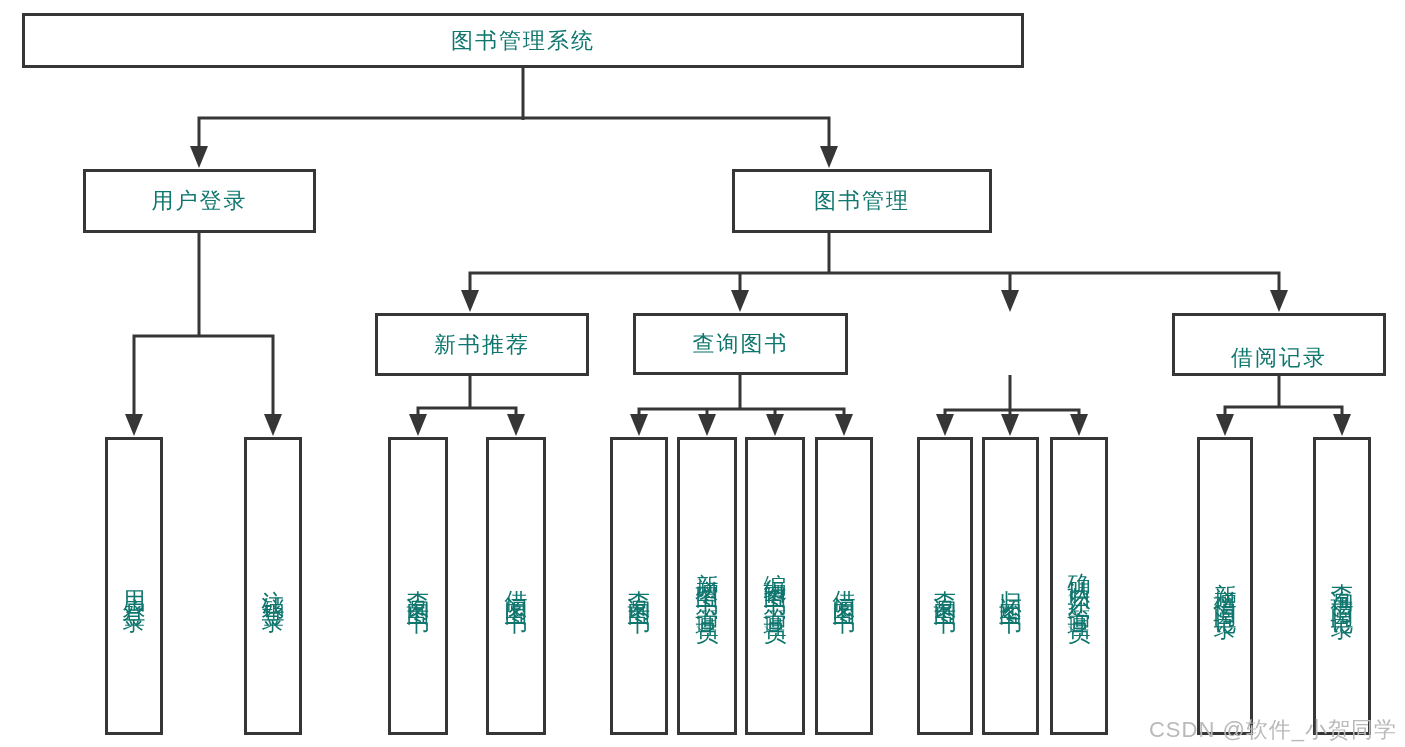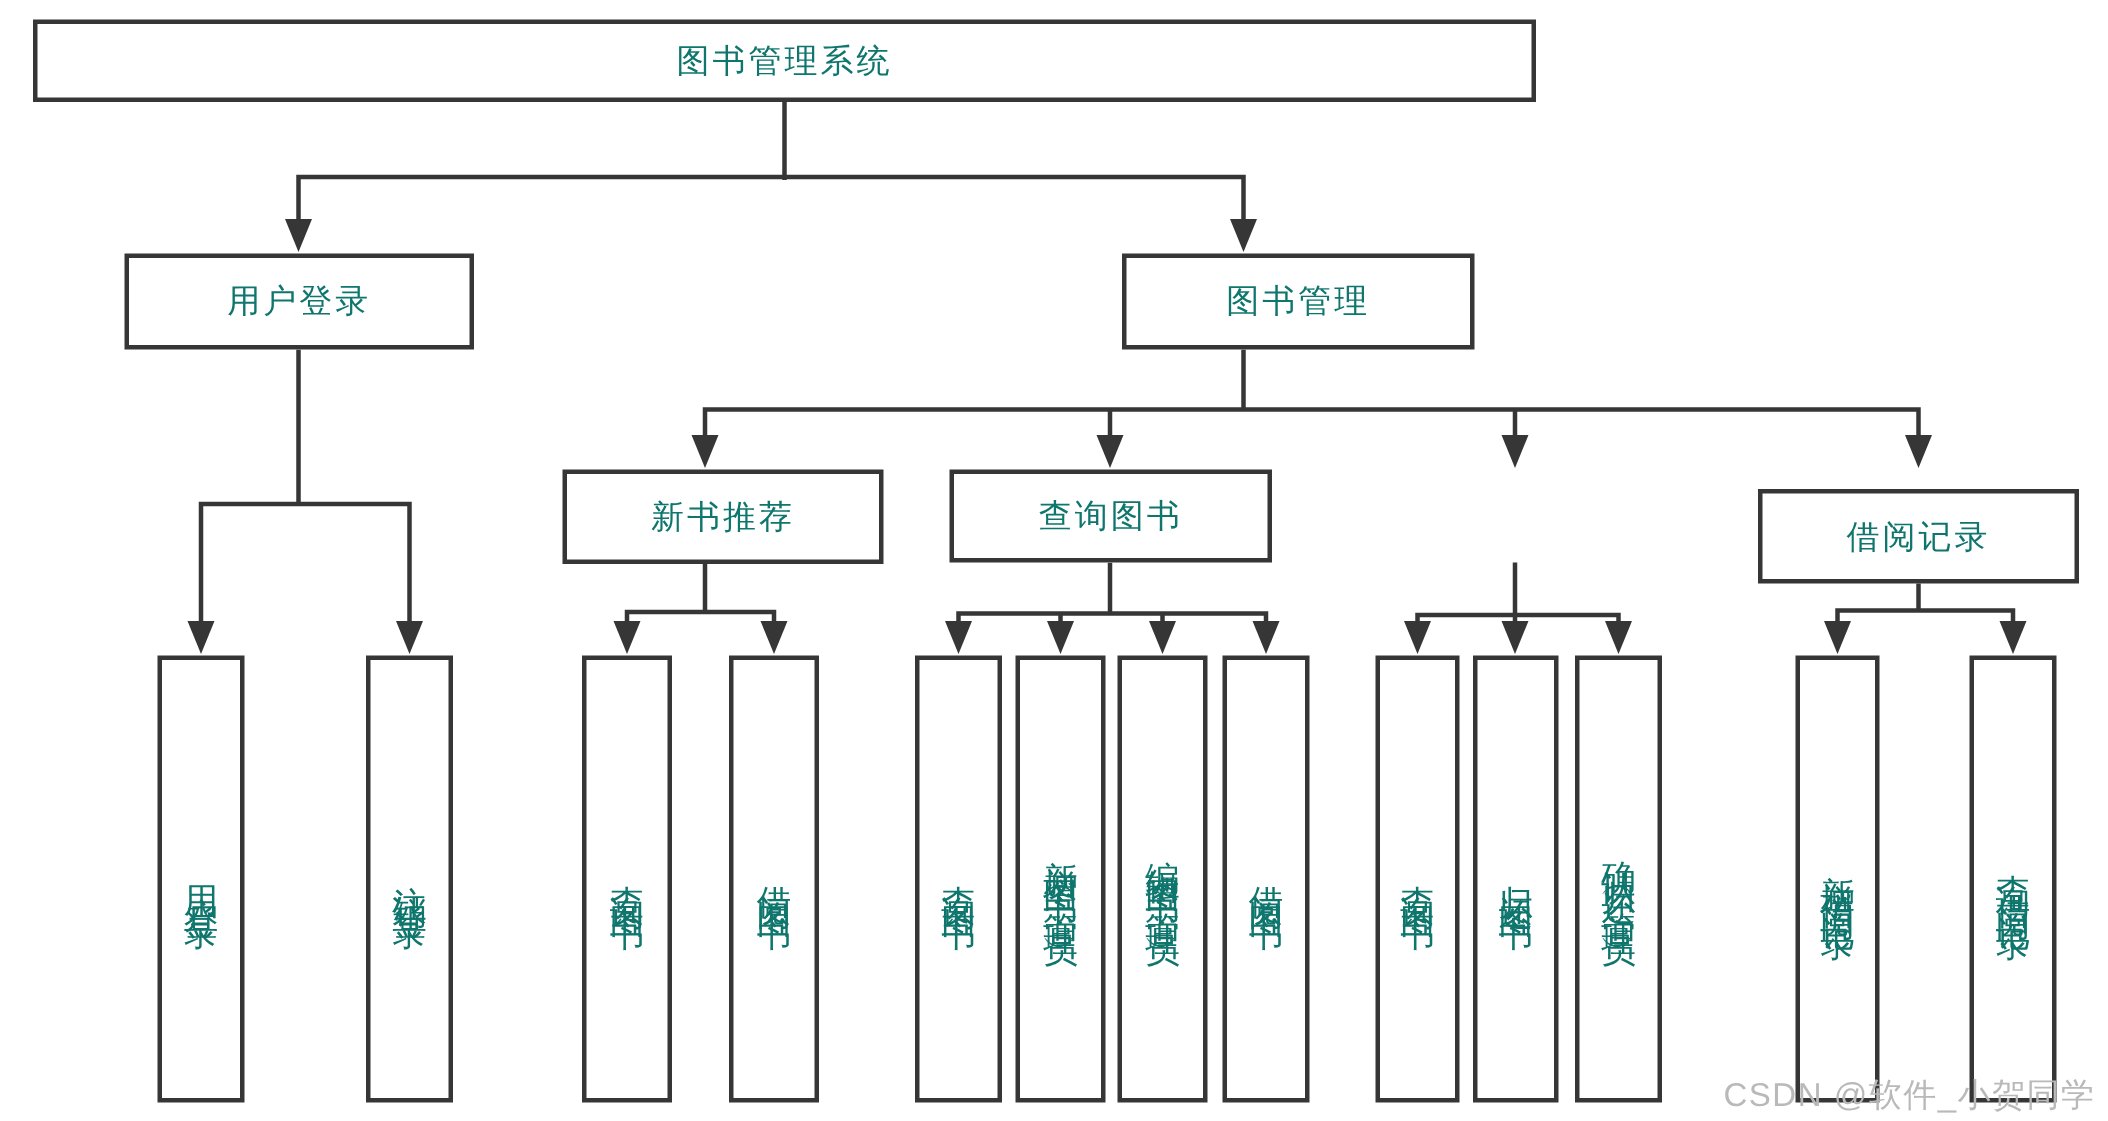--- a/index.html
+++ b/index.html
@@ -111,31 +111,31 @@
     </g>
   </svg>
 
   <div class="node" style="left:22px; top:13px; width:1002px; height:55px;">
     <span class="hlabel">图书管理系统</span>
   </div>
 
   <div class="node" style="left:83px; top:169px; width:233px; height:64px;">
     <span class="hlabel">用户登录</span>
   </div>
-  <div class="node" style="left:748px; top:169px; width:235px; height:64px;">
+  <div class="node" style="left:732px; top:169px; width:260px; height:64px;">
     <span class="hlabel">图书管理</span>
   </div>
 
   <div class="node" style="left:363px; top:313px; width:214px; height:63px;margin-left:12px;">
     <span class="hlabel">新书推荐</span>
   </div>
   <div class="node" style="left:633px; top:313px; width:215px; height:62px;">
     <span class="hlabel">查询图书</span>
   </div>
-  <div class="node" style="left:1172px; top:326px; width:214px; height:63px;">
+  <div class="node" style="left:1172px; top:313px; width:214px; height:63px;align-items:flex-end;">
     <span class="hlabel">借阅记录</span>
   </div>
 
   <div class="node" style="left:105px; top:437px; width:58px; height:298px;">
     <span class="vlabel">用户登录</span>
   </div>
   <div class="node" style="left:244px; top:437px; width:58px; height:298px;">
     <span class="vlabel">注销登录</span>
   </div>
 

